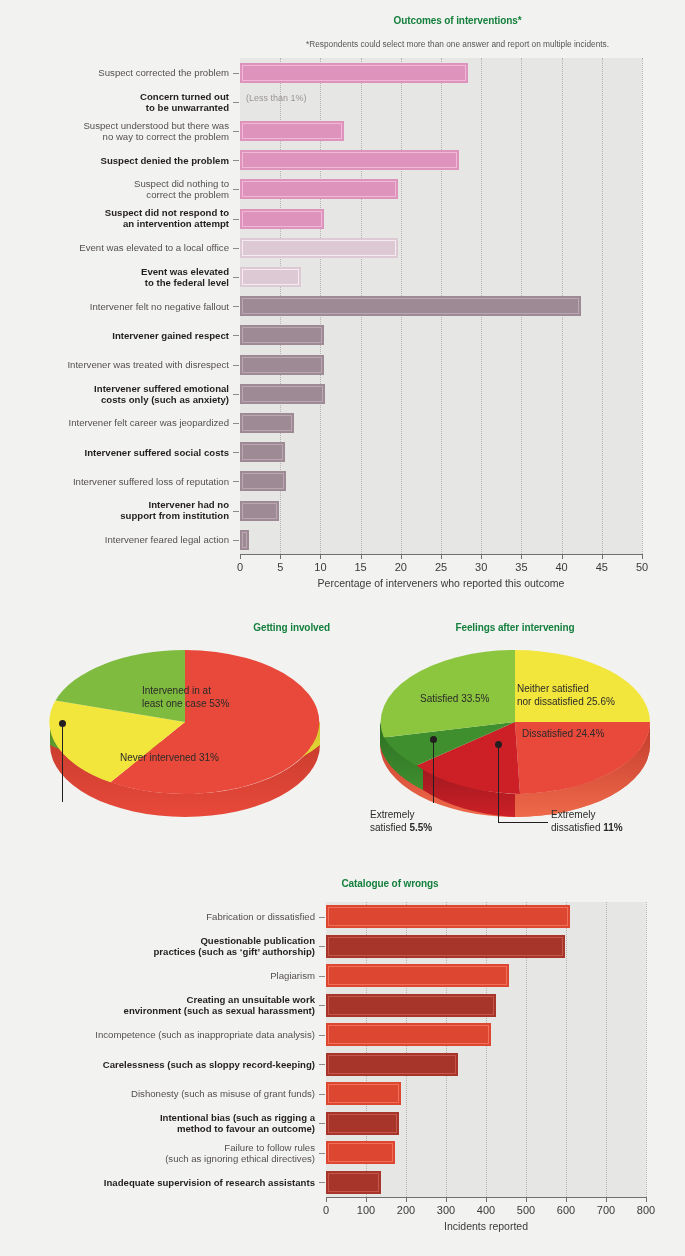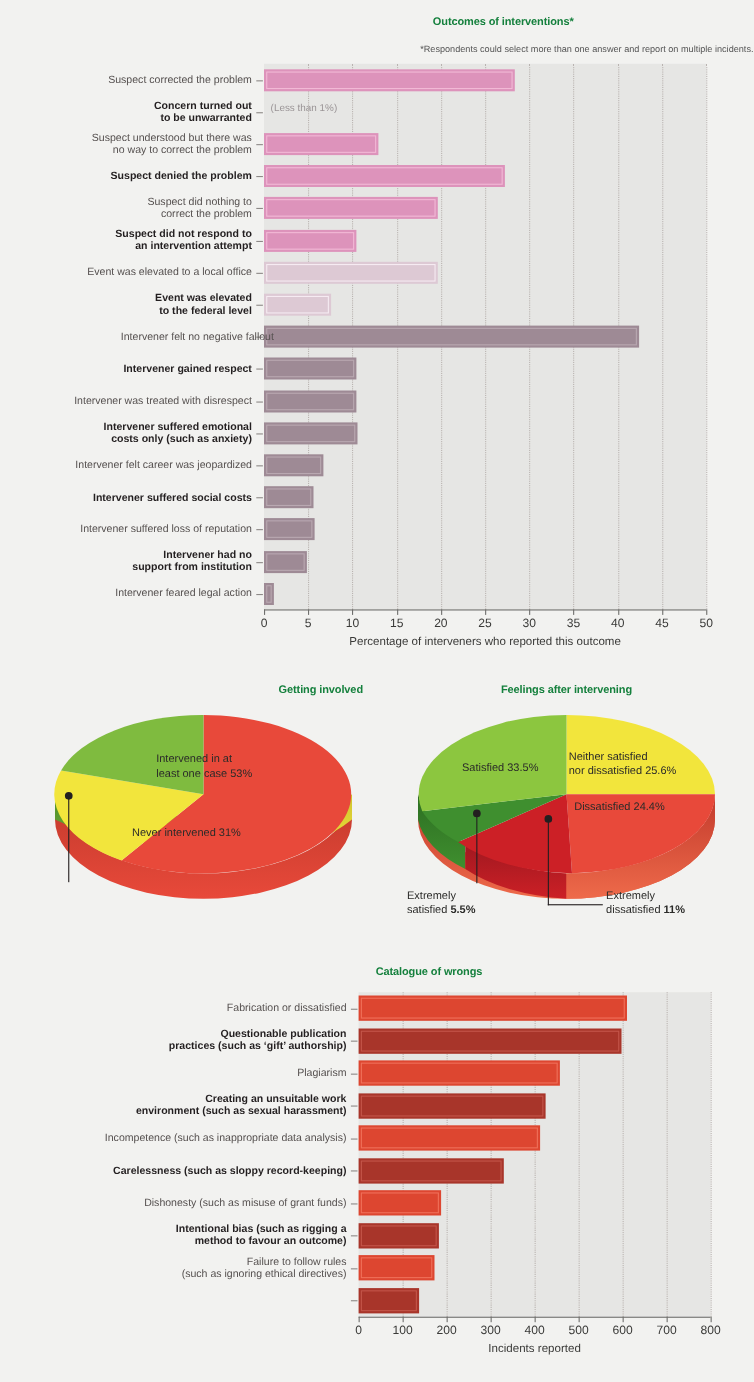--- a/index.html
+++ b/index.html
@@ -51,21 +51,21 @@
   .callout{position:absolute;background:#231f20;}
   .dot{position:absolute;width:7px;height:7px;border-radius:50%;background:#231f20;}
   .outlab{position:absolute;font-size:10px;color:#2b2b29;line-height:12.5px;}
   .outlab b{font-weight:bold;}
 </style>
 </head>
 <body>
 
 <div class="panel" id="panel1" style="top:0;height:600px;">
   <div class="chart-title" style="position:absolute;top:15px;left:230px;width:455px;text-align:center;">Outcomes of interventions*</div>
-  <div class="chart-sub" style="position:absolute;top:36px;left:230px;width:455px;text-align:right;">*Respondents could select more than one answer and report on multiple incidents.</div>
+  <div class="chart-sub" style="position:absolute;top:36px;left:230px;width:455px;text-align:center;">*Respondents could select more than one answer and report on multiple incidents.</div>
   <div class="bars" id="c1bars" style="position:absolute;top:0;left:0;width:685px;height:600px;">
       <div class="plot-bg" style="left: 240px; top: 58px; width: 402px; height: 496.4px;"></div>
       <div class="gridline" style="left: 280.2px; top: 58px; height: 496.4px;"></div>
       <div class="gridline" style="left: 320.4px; top: 58px; height: 496.4px;"></div>
       <div class="gridline" style="left: 360.6px; top: 58px; height: 496.4px;"></div>
       <div class="gridline" style="left: 400.8px; top: 58px; height: 496.4px;"></div>
       <div class="gridline" style="left: 441px; top: 58px; height: 496.4px;"></div>
       <div class="gridline" style="left: 481.2px; top: 58px; height: 496.4px;"></div>
       <div class="gridline" style="left: 521.4px; top: 58px; height: 496.4px;"></div>
       <div class="gridline" style="left: 561.6px; top: 58px; height: 496.4px;"></div>
@@ -106,21 +106,21 @@
       <div class="row-label" style="left: 0px; width: 229px; top: 242.2px;">Event was elevated to a local office</div>
       <div class="bar" style="left: 240px; top: 266.9px; width: 61.104px; height: 20.2px; background: rgb(221, 201, 212);">
         <div class="inner" style="border: 1.5px solid rgb(246, 235, 242);"></div>
       </div>
       <div class="leader" style="left: 233px; top: 277px; width: 6px;"></div>
       <div class="row-label bold" style="left: 0px; width: 229px; top: 265.8px;">Event was elevated<br>to the federal level</div>
       <div class="bar" style="left: 240px; top: 296.1px; width: 340.896px; height: 20.2px; background: rgb(158, 138, 149);">
         <div class="inner" style="border: 1.5px solid rgb(185, 168, 177);"></div>
       </div>
       <div class="leader" style="left: 233px; top: 306.2px; width: 6px;"></div>
-      <div class="row-label" style="left: 0px; width: 229px; top: 300.6px; padding-left: 20px;">Intervener felt no negative fallout</div>
+      <div class="row-label" style="left: 0px; width: 229px; top: 300.6px;">Intervener felt no negative fallout</div>
       <div class="bar" style="left: 240px; top: 325.3px; width: 84.42px; height: 20.2px; background: rgb(158, 138, 149);">
         <div class="inner" style="border: 1.5px solid rgb(185, 168, 177);"></div>
       </div>
       <div class="leader" style="left: 233px; top: 335.4px; width: 6px;"></div>
       <div class="row-label bold" style="left: 0px; width: 229px; top: 329.8px;">Intervener gained respect</div>
       <div class="bar" style="left: 240px; top: 354.5px; width: 84.42px; height: 20.2px; background: rgb(158, 138, 149);">
         <div class="inner" style="border: 1.5px solid rgb(185, 168, 177);"></div>
       </div>
       <div class="leader" style="left: 233px; top: 364.6px; width: 6px;"></div>
       <div class="row-label" style="left: 0px; width: 229px; top: 359px;">Intervener was treated with disrespect</div>
@@ -346,20 +346,21 @@
       <div class="row-label bold" style="left: 0px; width: 315px; top: 240.05px;">Intentional bias (such as rigging a<br>method to favour an outcome)</div>
       <div class="bar" style="left: 326px; top: 269.4px; width: 68.8px; height: 22.7px; background: rgb(221, 70, 48);">
         <div class="inner" style="border: 1.5px solid rgb(240, 112, 90);"></div>
       </div>
       <div class="leader" style="left: 319px; top: 280.75px; width: 6px;"></div>
       <div class="row-label" style="left: 0px; width: 315px; top: 269.55px;">Failure to follow rules<br>(such as ignoring ethical directives)</div>
       <div class="bar" style="left: 326px; top: 298.9px; width: 54.8px; height: 22.7px; background: rgb(168, 53, 42);">
         <div class="inner" style="border: 1.5px solid rgb(196, 86, 74);"></div>
       </div>
       <div class="leader" style="left: 319px; top: 310.25px; width: 6px;"></div>
+      <div class="row-label bold" style="left: 0px; width: 315px; top: 304.65px;">Inadequate supervision of research assistants</div>
       <div class="axisline" style="left: 326px; top: 325px; width: 320px;"></div>
       <div class="tick" style="left: 326px; top: 325px; height: 5px;"></div>
       <div class="ticklab" style="left: 306px; top: 332px; width: 40px;">0</div>
       <div class="tick" style="left: 366px; top: 325px; height: 5px;"></div>
       <div class="ticklab" style="left: 346px; top: 332px; width: 40px;">100</div>
       <div class="tick" style="left: 406px; top: 325px; height: 5px;"></div>
       <div class="ticklab" style="left: 386px; top: 332px; width: 40px;">200</div>
       <div class="tick" style="left: 446px; top: 325px; height: 5px;"></div>
       <div class="ticklab" style="left: 426px; top: 332px; width: 40px;">300</div>
       <div class="tick" style="left: 486px; top: 325px; height: 5px;"></div>

